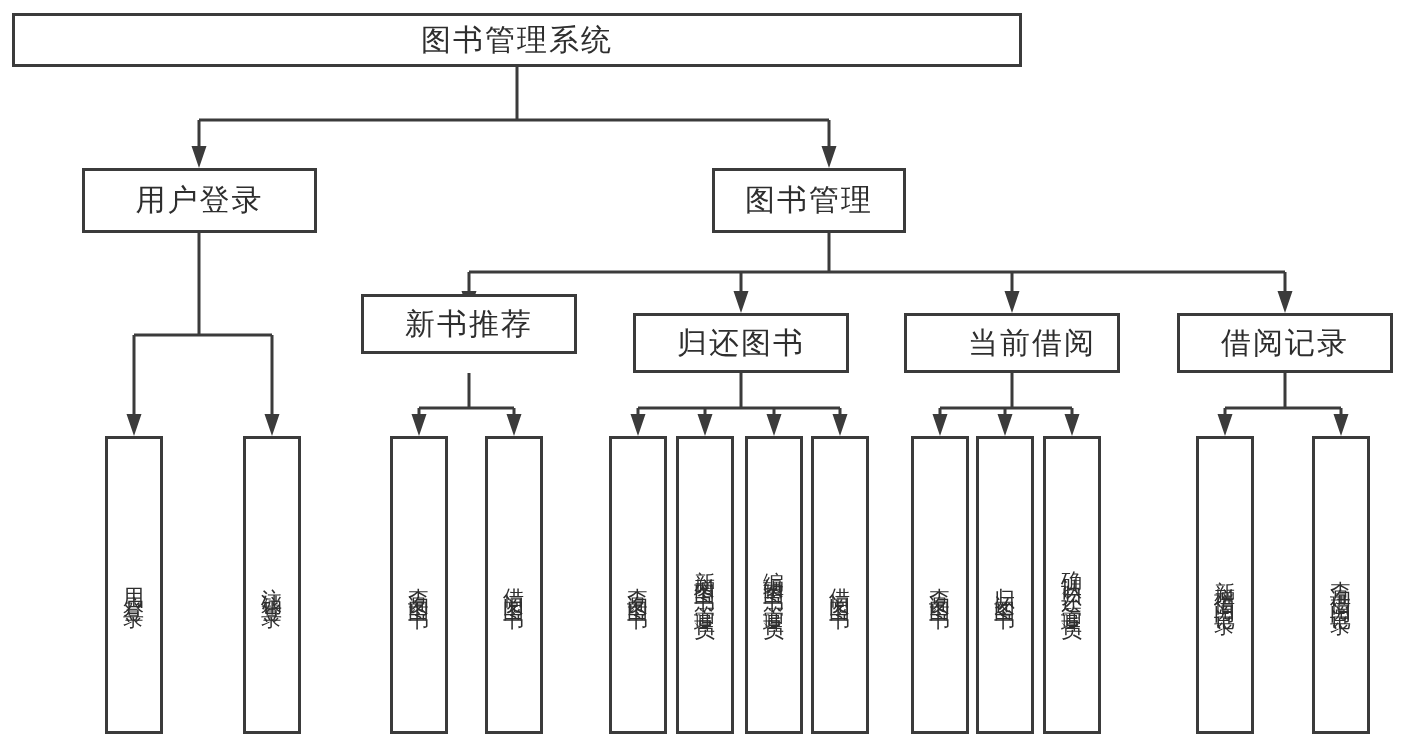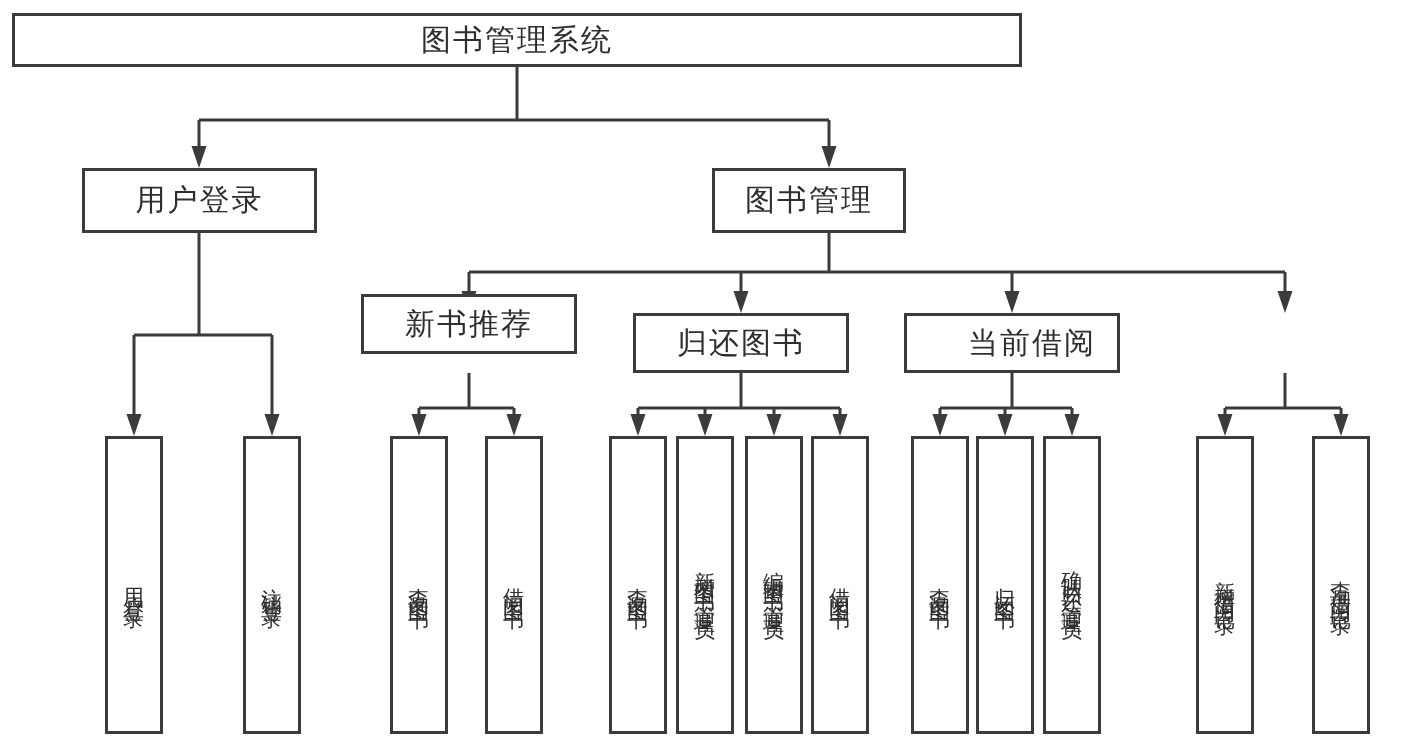--- a/index.html
+++ b/index.html
@@ -99,20 +99,23 @@
 
   <div class="node" style="left:361px; top:294px; width:216px; height:60px;">
     <span class="h-label">新书推荐</span>
   </div>
   <div class="node" style="left:633px; top:313px; width:216px; height:60px;">
     <span class="h-label">归还图书</span>
   </div>
   <div class="node" style="left:904px; top:313px; width:216px; height:60px;padding-left:40px;">
     <span class="h-label">当前借阅</span>
   </div>
+  <div class="node" style="left:1177px; top:313px; width:216px; height:60px;">
+    <span class="h-label">借阅记录</span>
+  </div>
 
   <div class="node leaf" style="left:105px; top:436px; width:58px; height:298px;">
     <span class="v-label">用户登录</span>
   </div>
   <div class="node leaf" style="left:243px; top:436px; width:58px; height:298px;">
     <span class="v-label">注销登录</span>
   </div>
 
   <div class="node leaf" style="left:390px; top:436px; width:58px; height:298px;">
     <span class="v-label">查询图书</span>

